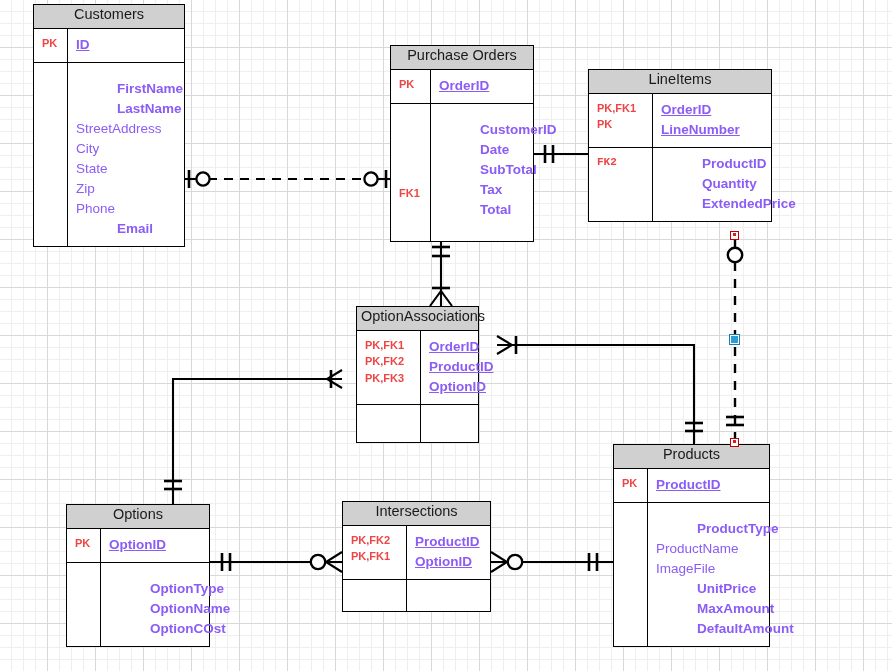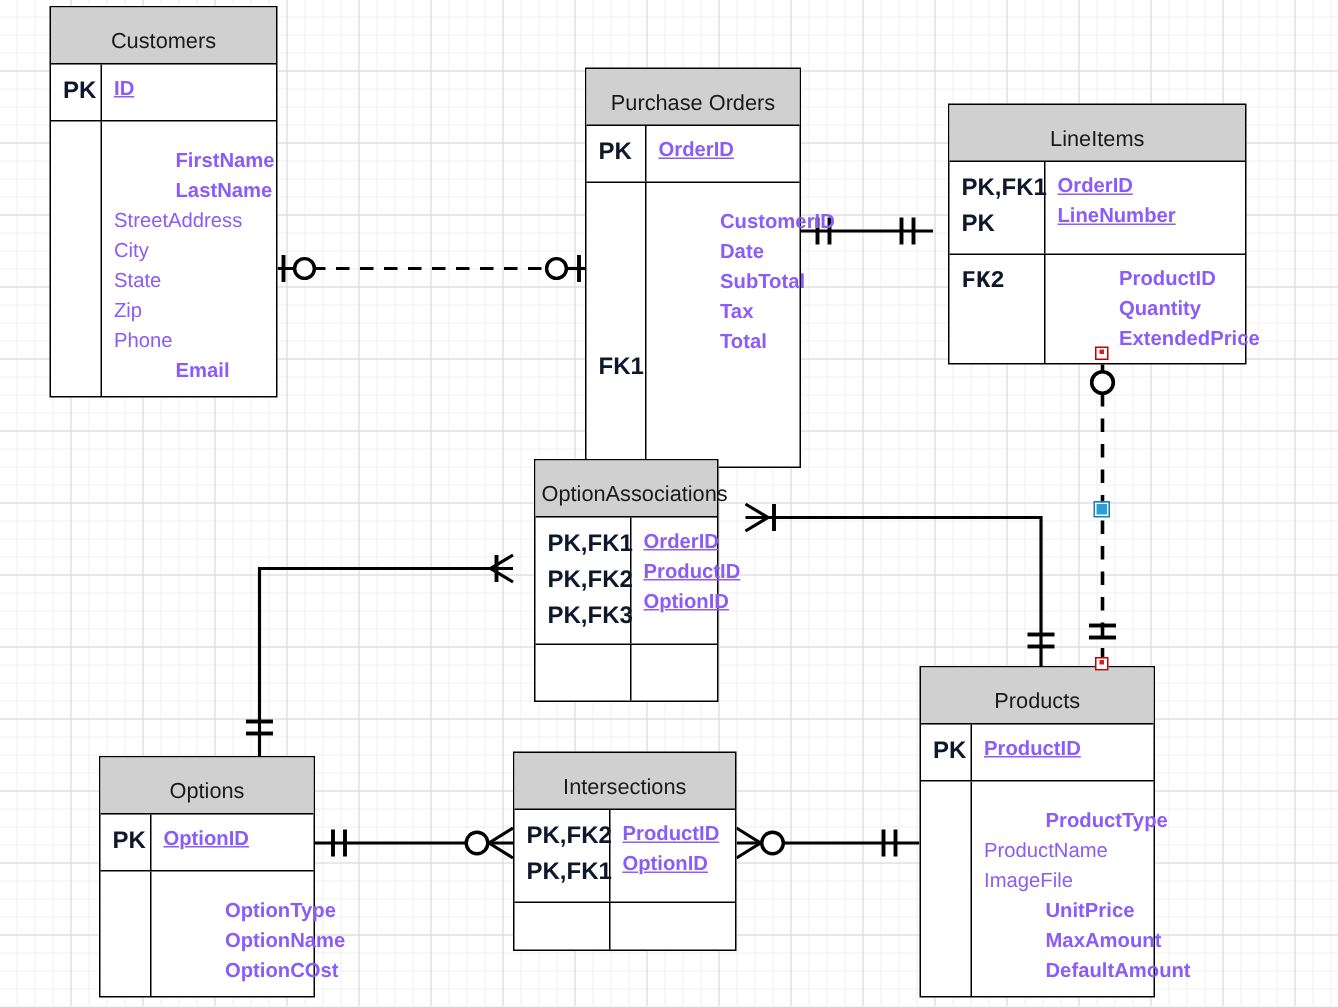--- a/index.html
+++ b/index.html
@@ -36,38 +36,38 @@
     background: #ffffff;
     z-index: 5;
   }
   .ent-title {
     box-sizing: border-box;
     background: #d0d0d0;
     border-bottom: 1.6px solid #000000;
     text-align: center;
     font-size: 14.5px;
     color: #1a1a1a;
-    padding: 16px 4px 6px 4px;
+    padding: 2px 4px 6px 4px;
     line-height: 1.05;
     font-weight: normal;
   }
   .sect {
     display: flex;
     box-sizing: border-box;
   }
   .sect + .sect {
     border-top: 1.6px solid #000000;
   }
   .col-key {
     box-sizing: border-box;
     border-right: 1.6px solid #000000;
     padding: 6px 6px 7px 8px;
-    font-size: 16px;
+    font-size: 11px;
     font-weight: bold;
-    color: #0f172a;
+    color: #ef4444;
     line-height: 1.48;
     white-space: pre;
     flex: 0 0 auto;
   }
   .col-attr {
     box-sizing: border-box;
     padding: 6px 8px 7px 8px;
     font-size: 13.5px;
     color: #8b5cf6;
     line-height: 1.48;
@@ -217,21 +217,21 @@
         <div class="spacer-row"></div>
         <div class="attr req">CustomerID</div>
         <div class="attr req">Date</div>
         <div class="attr req">SubTotal</div>
         <div class="attr req">Tax</div>
         <div class="attr req">Total</div>
       </div>
     </div>
   </div>
 
-  <div class="entity" style="left:632px; top:69px; width:199px;">
+  <div class="entity" style="left:588px; top:69px; width:184px;">
     <div class="ent-title">LineItems</div>
     <div class="sect">
       <div class="col-key" style="width:64px;">PK,FK1
 PK</div>
       <div class="col-attr">
         <div class="attr pkattr">OrderID</div>
         <div class="attr pkattr">LineNumber</div>
       </div>
     </div>
     <div class="sect">

